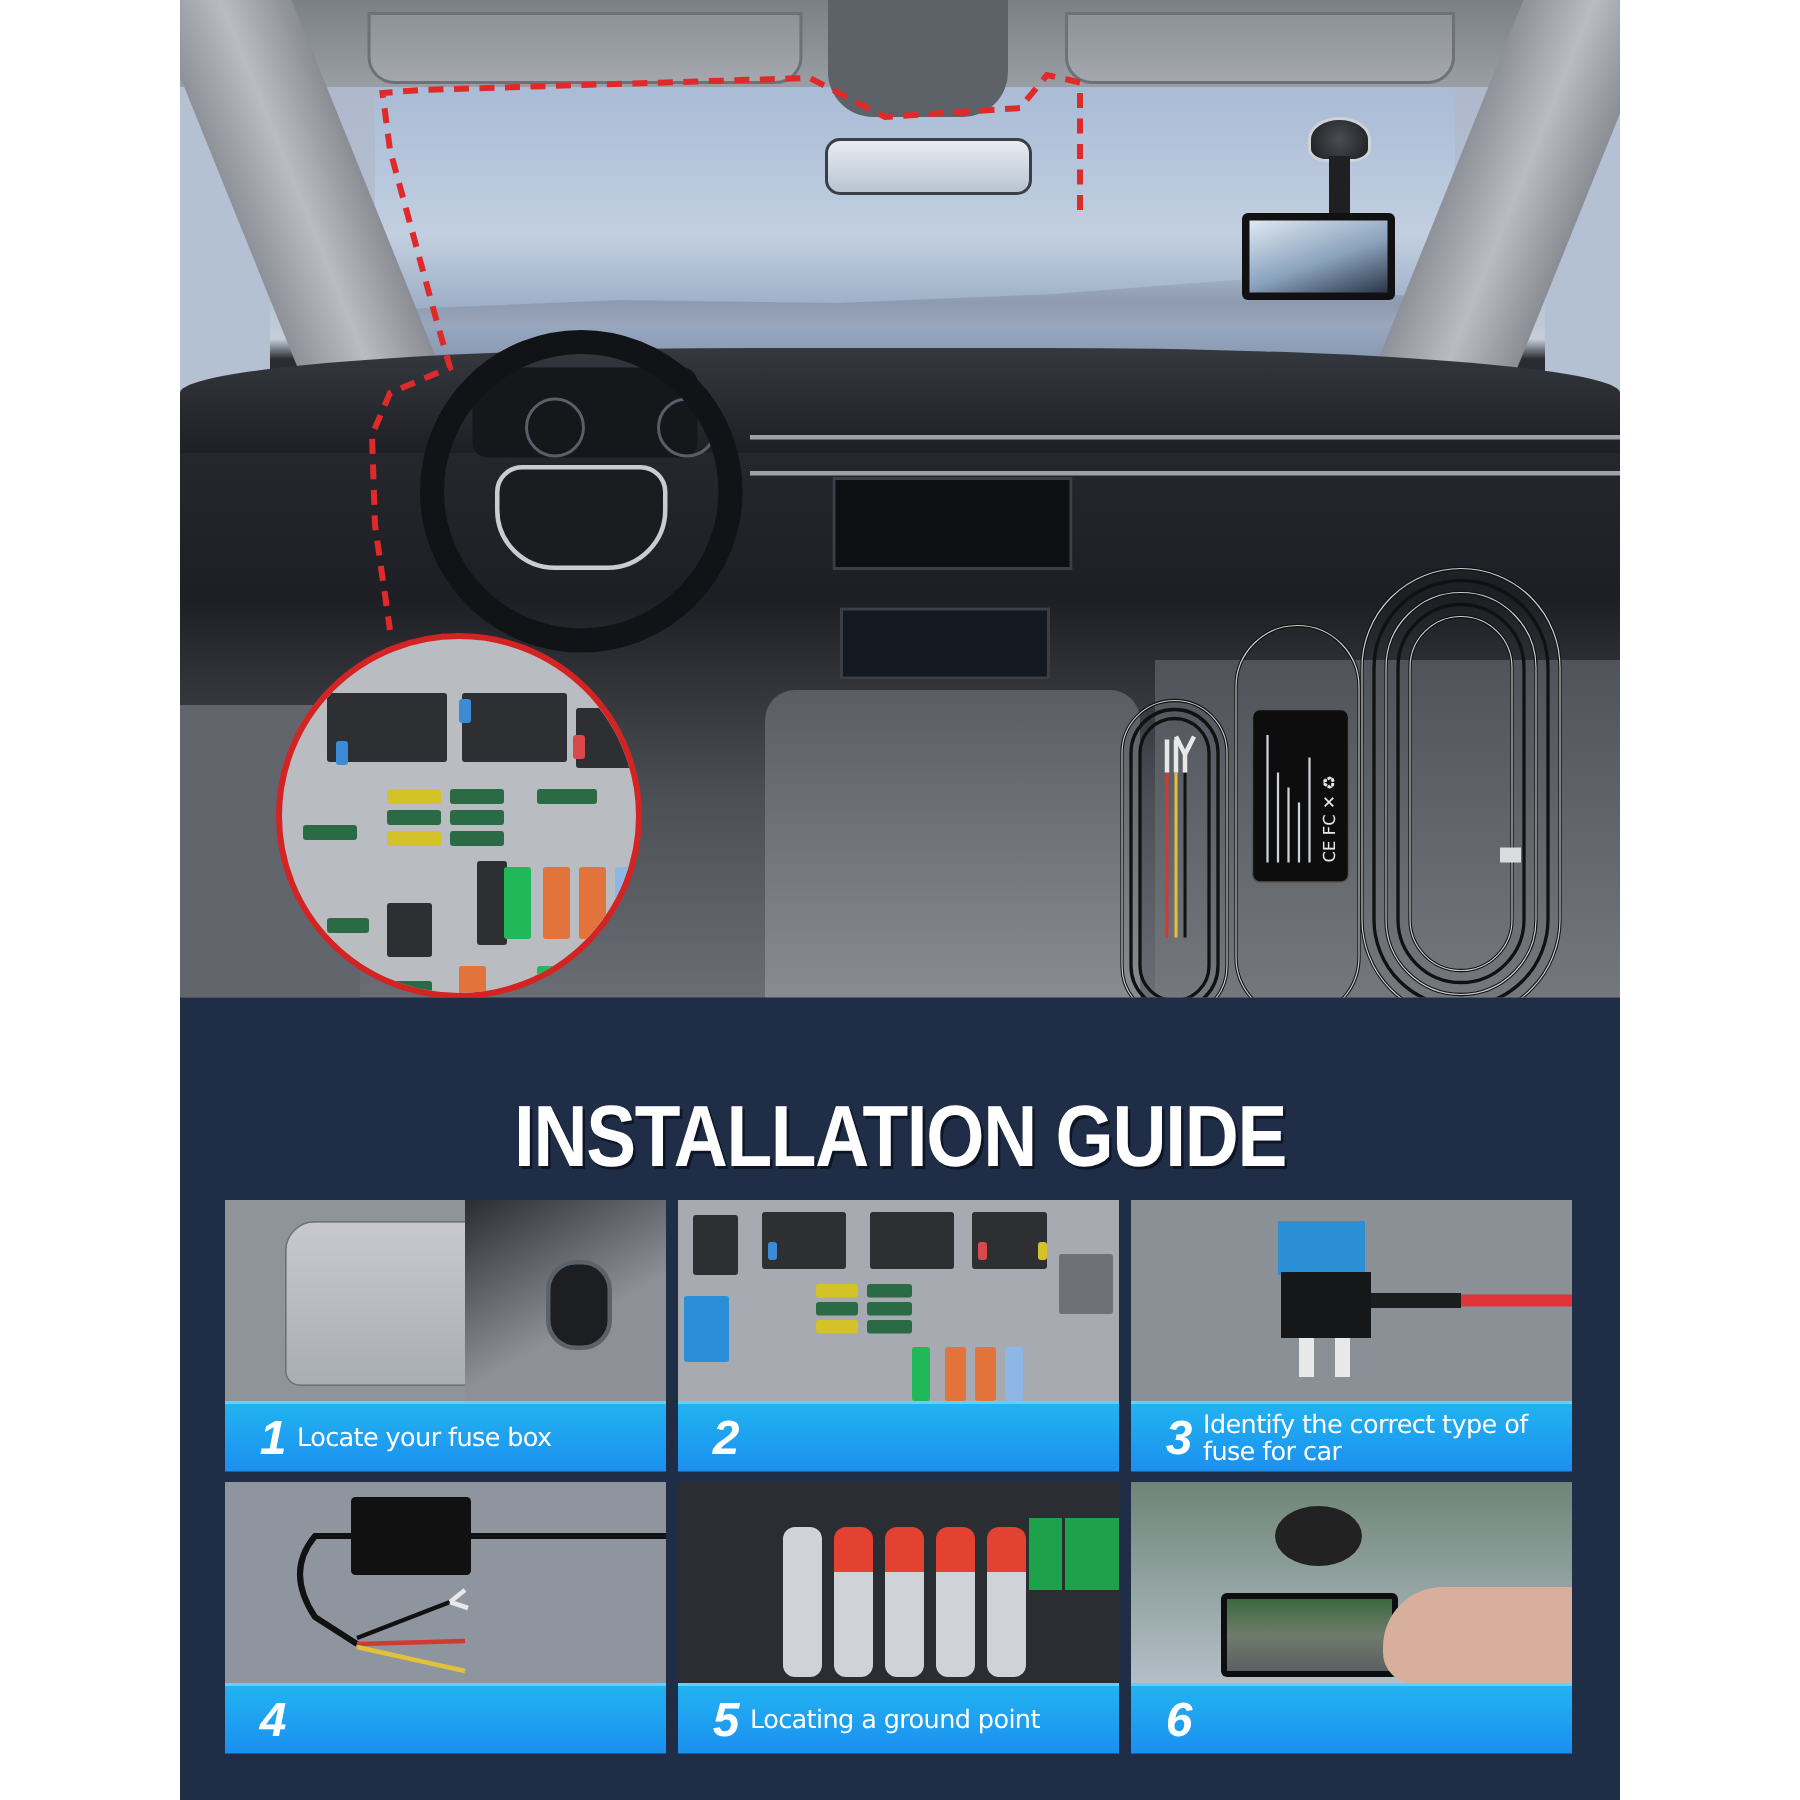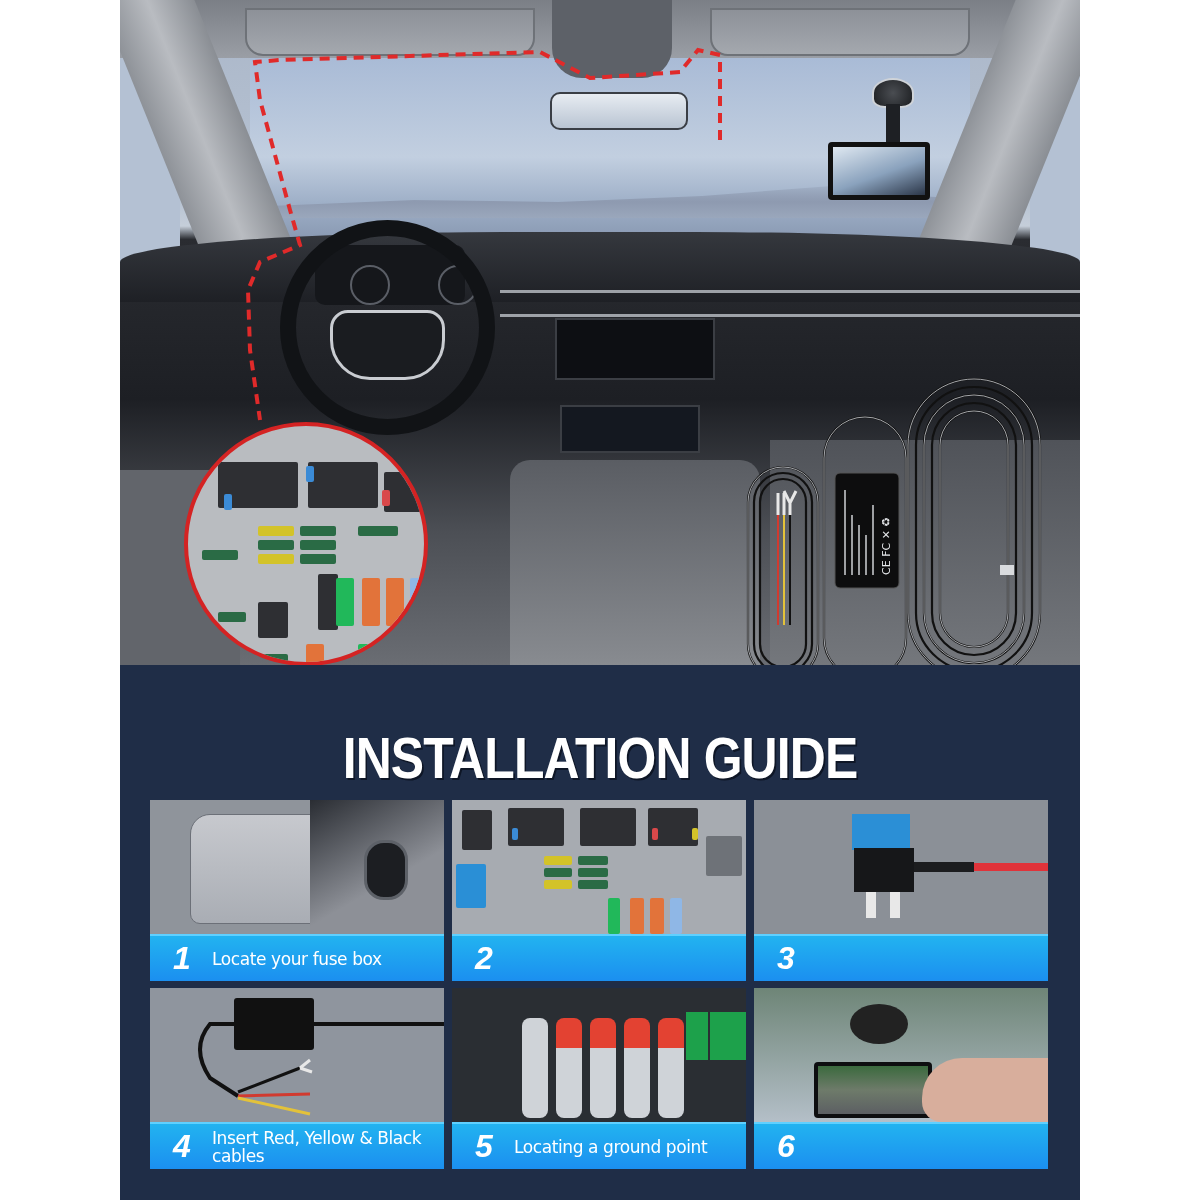--- a/index.html
+++ b/index.html
@@ -64,21 +64,21 @@
                  font-family: "Liberation Sans", sans-serif; font-weight: 700; font-size: 58px; letter-spacing: -1px;
                  color: #ffffff; transform: scaleX(0.86); transform-origin: center; text-shadow: 2px 2px 0 #0e1626; }
 
   .steps { position: absolute; left: 30px; top: 800px; width: 900px; height: 370px; }
   .step { position: absolute; width: 294px; height: 183px; }
   .step-photo { position: absolute; left: 0; top: 0; width: 294px; height: 134px; overflow: hidden; background: #8f949b; }
   .step-label { position: absolute; left: 0; top: 134px; width: 294px; height: 47px;
                 background: linear-gradient(180deg,#22b3f0 0%,#1b8ff0 100%); display: flex; align-items: center; padding-left: 16px;
                 border-top: 2px solid #5fd0ff; }
   .step-num { font-family: "Liberation Sans", sans-serif; font-style: italic; font-weight: 700; color: #ffffff; font-size: 32px; width: 32px; flex: none; text-align: center; }
-  .step-text { color: #ffffff; font-family: "DejaVu Sans", sans-serif; font-size: 17px; line-height: 18px; margin-left: 14px; letter-spacing: -0.4px; }
+  .step-text { color: #ffffff; font-family: "DejaVu Sans", sans-serif; font-size: 17px; line-height: 18px; letter-spacing: -0.4px; }
 
   
   .p1-panel { position: absolute; left: 40px; top: 14px; width: 150px; height: 110px; background: linear-gradient(180deg,#c7c9ce,#a9adb4); border: 1px solid #6c7078; border-radius: 20px 30px 10px 10px; }
   .p1-dash { position: absolute; left: 160px; top: 0; width: 134px; height: 134px; background: linear-gradient(150deg,#2a2d33,#8d9097 60%); }
   .p1-knob { position: absolute; left: 214px; top: 40px; width: 44px; height: 60px; border-radius: 20px; background: #1c1e22; border: 3px solid #5d6168; }
   
   .p2-bg { position: absolute; inset: 0; background: #a7abb1; }
   
   .p3-bg { position: absolute; inset: 0; background: #8b9097; }
   .p3-top { position: absolute; left: 98px; top: 14px; width: 58px; height: 36px; background: #2b8fd6; }
@@ -261,38 +261,38 @@
         <div class="p3-bg"></div>
         <div class="p3-top"></div>
         <div class="p3-mid"></div>
         <div class="p3-wire-black"></div>
         <div class="p3-wire-red"></div>
         <div class="p3-blade" style="left:112px"></div>
         <div class="p3-blade" style="left:136px"></div>
       </div>
       <div class="step-label">
         <span class="step-num">3</span>
+        <span class="step-text">Identify the correct type of fuse for car</span>
       </div>
     </div>
 
     <div class="step" style="left:0;top:188px">
       <div class="step-photo">
         <div class="p4-bg"></div>
         <svg style="position:absolute;left:0;top:0" width="294" height="134" viewBox="0 0 294 134">
           <path d="M 294 36 L 164 36 M 84 36 L 60 36 Q 40 60 60 90 L 88 108" fill="none" stroke="#111" stroke-width="4"></path>
           <path d="M 88 108 L 160 106" stroke="#d13a2f" stroke-width="3"></path>
           <path d="M 88 110 L 160 126" stroke="#e3c23a" stroke-width="3"></path>
           <path d="M 88 104 L 150 80" stroke="#111" stroke-width="3"></path>
           <path d="M 150 80 L 160 72 M 150 80 L 162 84" stroke="#e8e8e8" stroke-width="3"></path>
         </svg>
         <div class="p4-box"></div>
       </div>
       <div class="step-label">
         <span class="step-num">4</span>
-        <span class="step-text">Insert Red, Yellow &amp; Black cables</span>
       </div>
     </div>
 
     <div class="step" style="left:302px;top:188px">
       <div class="step-photo">
         <div class="p5-bg"></div>
         <div class="p5-term" style="left:70px;background:linear-gradient(180deg,#cfd3d8 0 100%)"></div>
         <div class="p5-term" style="left:104px"></div>
         <div class="p5-term" style="left:138px"></div>
         <div class="p5-term" style="left:172px"></div>

